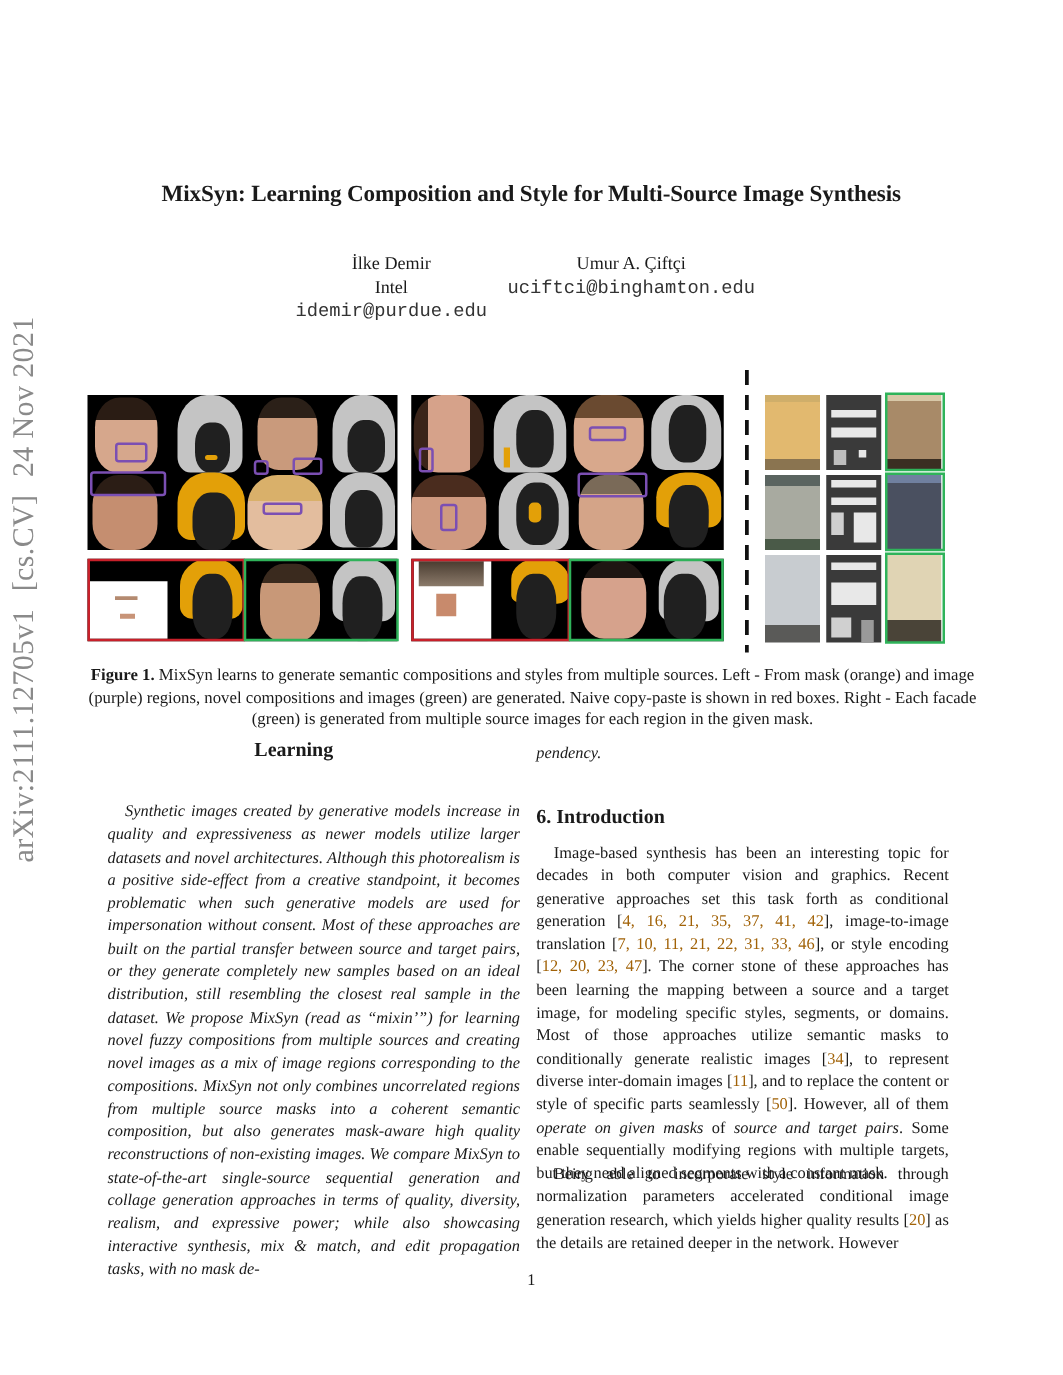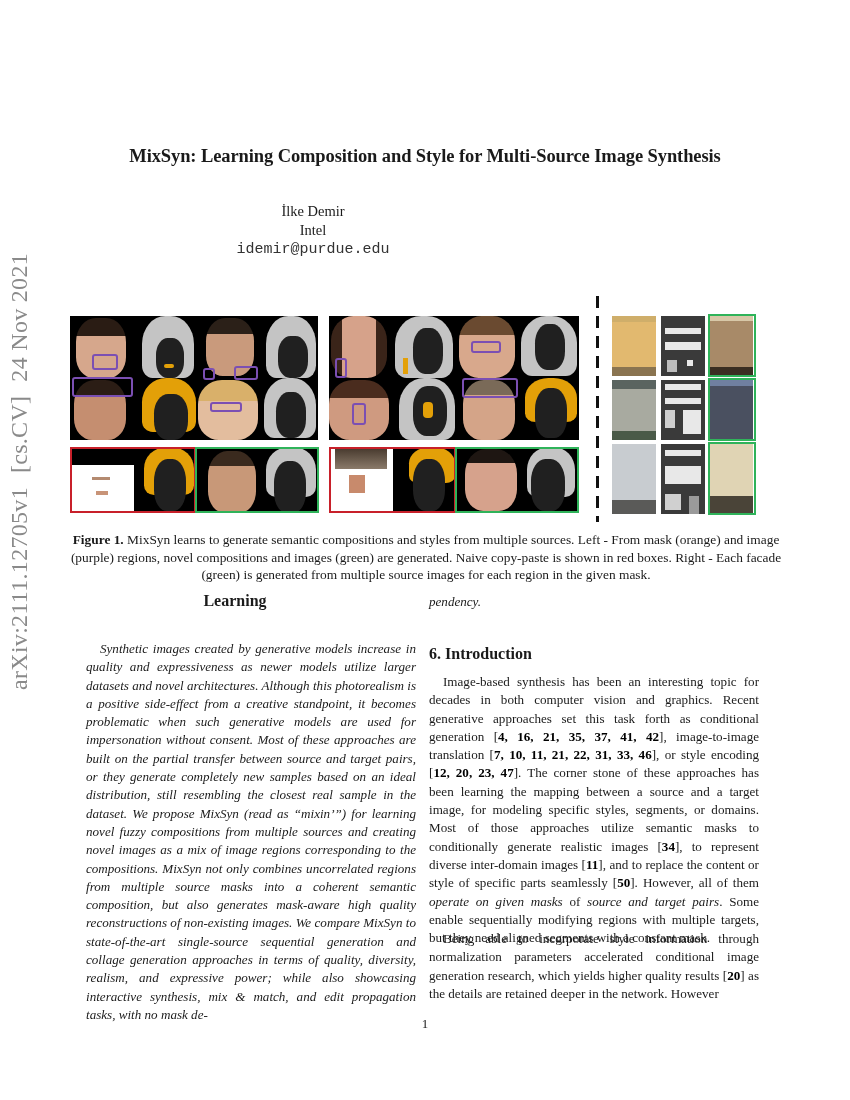--- a/index.html
+++ b/index.html
@@ -31,34 +31,36 @@
   .caption { left: 66px; width: 720px; top: 531px; text-align: center; font-size: 13.4px; line-height: 17.5px; }
   .caption b { font-weight: bold; }
 
   .col-left { left: 70px; width: 330px; }
   .col-right { left: 429px; width: 330px; }
   .h-abstract { top: 592px; left: 70px; width: 330px; text-align: center; font-size: 16px; font-weight: bold; }
   .abstract-text { top: 640px; font-size: 13.1px; line-height: 18.3px; font-style: italic; text-align: justify; text-indent: 14px; margin-left: 16px; }
   .pendency { top: 594px; left: 429px; font-style: italic; font-size: 13.1px; }
   .h-intro { top: 645px; left: 429px; font-size: 16px; font-weight: bold; }
   .intro-p { font-size: 13.1px; line-height: 18.3px; text-align: justify; text-indent: 14px; }
-  .cite { color: #000000; font-weight: bold; }
+  .cite { color: #a16207; }
   .page-num { left: 0; width: 850px; top: 1016px; text-align: center; font-size: 13px; }
 </style>
 </head>
 <body>
 
 <div class="abs title">MixSyn: Learning Composition and Style for Multi-Source Image Synthesis</div>
 
 <div class="abs author" style="left:228px; width:170px; top:202px;">
   <div>İlke Demir</div>
   <div>Intel</div>
   <div class="email">idemir@purdue.edu</div>
 </div>
 <div class="abs author" style="left:400px; width:210px; top:202px;">
+  <div>Umur A. Çiftçi</div>
+  <div class="email">uciftci@binghamton.edu</div>
 </div>
 
 <div class="abs arxiv">
   <span>arXiv:2111.12705v1</span><span>[cs.CV]</span><span>24 Nov 2021</span>
 </div>
 
 <div class="abs" style="left:0; top:0; width:850px; height:525px;">
 
   <div class="abs fig-block" style="left:70px; top:316px; width:248px; height:124px;">
 

